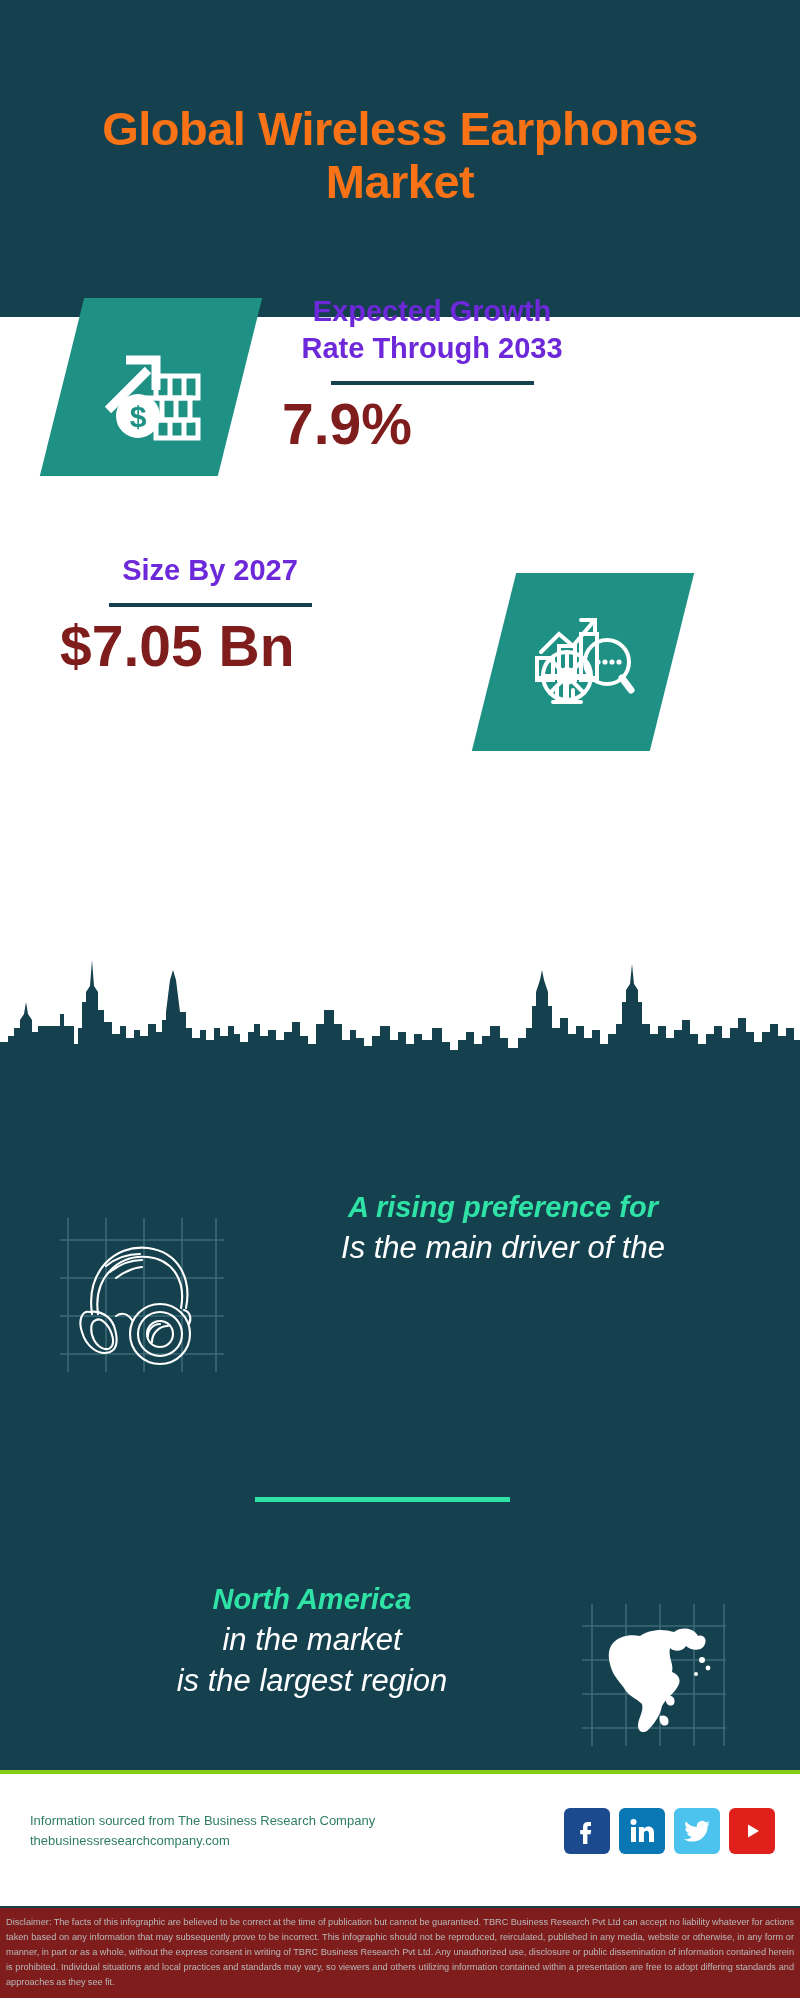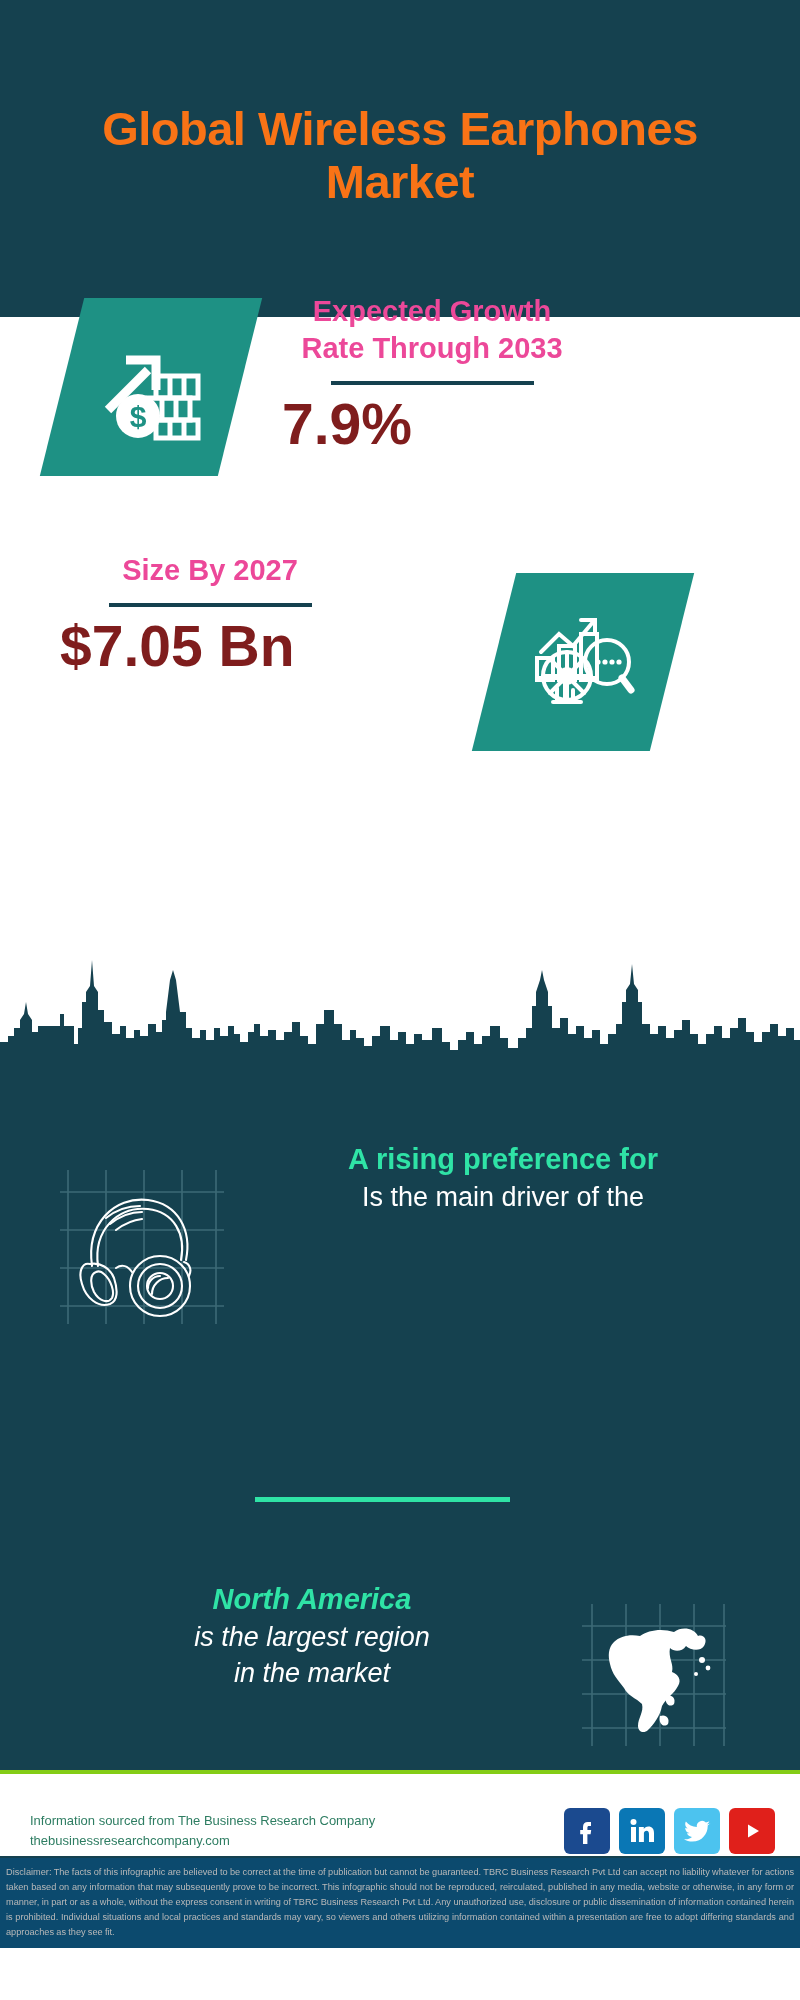--- a/index.html
+++ b/index.html
@@ -47,21 +47,21 @@
     display:flex; align-items:center; justify-content:center;
   }
 
   
   .tile-growth { left:62px; top:-19px; width:178px; height:178px; }
   
   .tile-market { left:494px; top:256px; width:178px; height:178px; }
 
   
   .stat-label {
-    color:#ec4899;
+    color:#6d28d9;
     font-weight:bold;
     font-size:29px;
     line-height:1.28;
     text-align:center;
   }
   .stat-rule {
     height:4px;
     background:#15414f;
     margin:14px auto 10px auto;
   }
@@ -82,42 +82,42 @@
     position:absolute; left:0; top:940px; width:800px; height:120px;
     display:block;
   }
   .dark-body {
     position:absolute; left:0; top:1050px; width:800px; height:720px;
     background:#15414f;
   }
 
   
   .driver-row {
-    position:absolute; left:0; top:1140px; width:800px; height:230px;
-    display:flex; align-items:flex-start;
+    position:absolute; left:0; top:1188px; width:800px; height:230px;
+    display:flex; align-items:flex-start;font-style:italic;
   }
   .icon-grid-box {
     position:relative;
     width:170px; height:170px;
     flex:0 0 170px;
     margin-left:56px; margin-top:22px;
   }
   .driver-text {
     flex:1; padding-left:10px; padding-right:30px;
     text-align:center;
   }
   .accent-line1 {
     color:#2fe3a6;
     font-weight:bold;
     font-size:29px;
     line-height:1.33;
   }
   .plain-line {
     color:#ffffff;
-    font-size:27px;
+    font-size:31px;
     line-height:1.34;
     font-weight:normal;
   }
 
   
   .green-divider {
     position:absolute; left:255px; top:1497px;
     width:255px; height:5px;
     background:#2fe3a6;
   }
@@ -153,22 +153,22 @@
     flex:1;
   }
   .social-row { display:flex; gap:9px; margin-right:25px; }
   .social {
     width:46px; height:46px; border-radius:6px;
     display:flex; align-items:center; justify-content:center;
   }
 
   
   .disclaimer-wrap {
-    position:absolute; left:0; top:1856px; width:800px; height:92px;
-    background:#0c4a6e;
+    position:absolute; left:0; top:1906px; width:800px; height:92px;
+    background:#7f1d1d;
     border-top:2px solid #15414f;
     padding:7px 6px 0 6px;
   }
   .disclaimer {
     color:#b9b9b9;
     font-size:9.2px;
     line-height:1.62;
     text-align:justify;
     word-spacing:-0.3px;
   }
@@ -286,22 +286,22 @@
     <div class="accent-line1">A rising preference for</div>
     <div class="plain-line">Is the main driver of the</div>
   </div>
 </div>
 
 <div class="green-divider"></div>
 
 <div class="region-row">
   <div class="region-text">
     <div class="accent-line1">North America</div>
+    <div class="plain-line">in the market</div>
     <div class="plain-line">is the largest region</div>
-    <div class="plain-line">in the market</div>
   </div>
   <div class="region-map-box">
     <svg width="150" height="150" viewBox="0 0 150 150">
       <g stroke="#3d6a76" stroke-width="1.6" fill="none">
         <line x1="14" y1="4" x2="14" y2="146"></line>
           <line x1="48" y1="4" x2="48" y2="146"></line>
         <line x1="82" y1="4" x2="82" y2="146"></line>
           <line x1="116" y1="4" x2="116" y2="146"></line>
         <line x1="146" y1="4" x2="146" y2="146"></line>
         <line x1="4" y1="26" x2="148" y2="26"></line>

